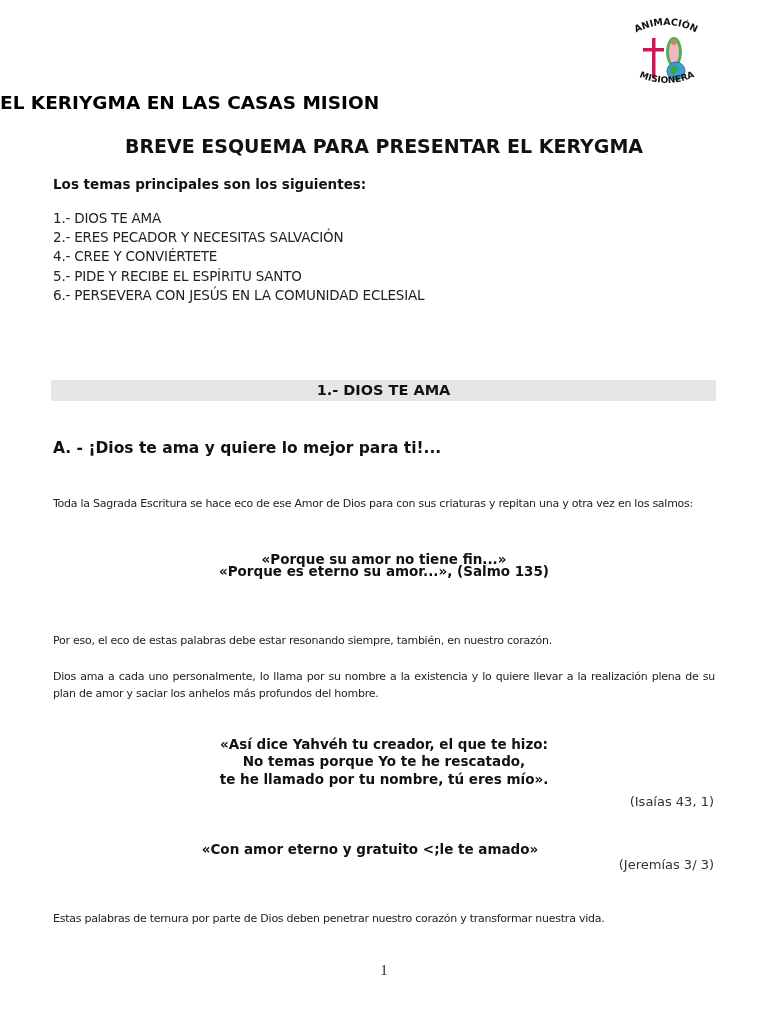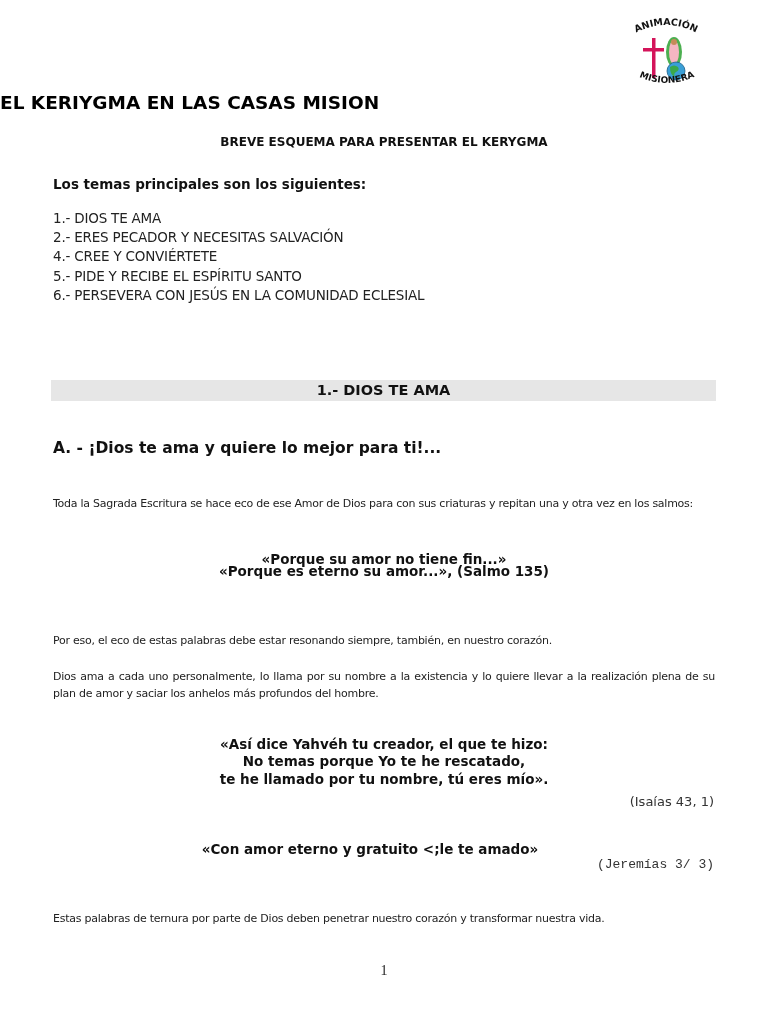--- a/index.html
+++ b/index.html
@@ -26,21 +26,21 @@
       left: 0; width: 768px; top: 92px;
       text-align: left;
       font-weight: bold;
       font-size: 18.5px;
       color: #000;
     }
     .subtitle {
       left: 0; width: 768px; top: 135px;
       text-align: center;
       font-weight: bold;
-      font-size: 12px;
+      font-size: 19px;
       color: #111;
     }
     .intro {
       left: 53px; top: 176px;
       font-weight: bold;
       font-size: 13.5px;
       color: #111;
     }
     .topics {
       left: 53px; top: 209px;
@@ -155,17 +155,17 @@
 <div class="abs para" style="top:632px;">Por eso, el eco de estas palabras debe estar resonando siempre, también, en nuestro corazón.</div>
 
 <div class="abs para" style="top:668px;">Dios ama a cada uno personalmente, lo llama por su nombre a la existencia y lo quiere llevar a la realización plena de su plan de amor y saciar los anhelos más profundos del hombre.</div>
 
 <div class="abs quote" style="top:736px;">«Así dice Yahvéh tu creador, el que te hizo:</div>
 <div class="abs quote" style="top:753px;">No temas porque Yo te he rescatado,</div>
 <div class="abs quote" style="top:771px;">te he llamado por tu nombre, tú eres mío».</div>
 <div class="abs cite" style="top:794px;">(Isaías 43, 1)</div>
 
 <div class="abs quote" style="top:841px; left:-14px;">«Con amor eterno y gratuito &lt;;le te amado»</div>
-<div class="abs cite" style="top:857px;font-family:Liberation Mono, monospace;">(Jeremías 3/ 3)</div>
+<div class="abs cite" style="top:857px;">(Jeremías 3/ 3)</div>
 
 <div class="abs para" style="top:910px;">Estas palabras de ternura por parte de Dios deben penetrar nuestro corazón y transformar nuestra vida.</div>
 
 <div class="abs page-num" style="top:963px;">1</div>
 
 </body></html>

